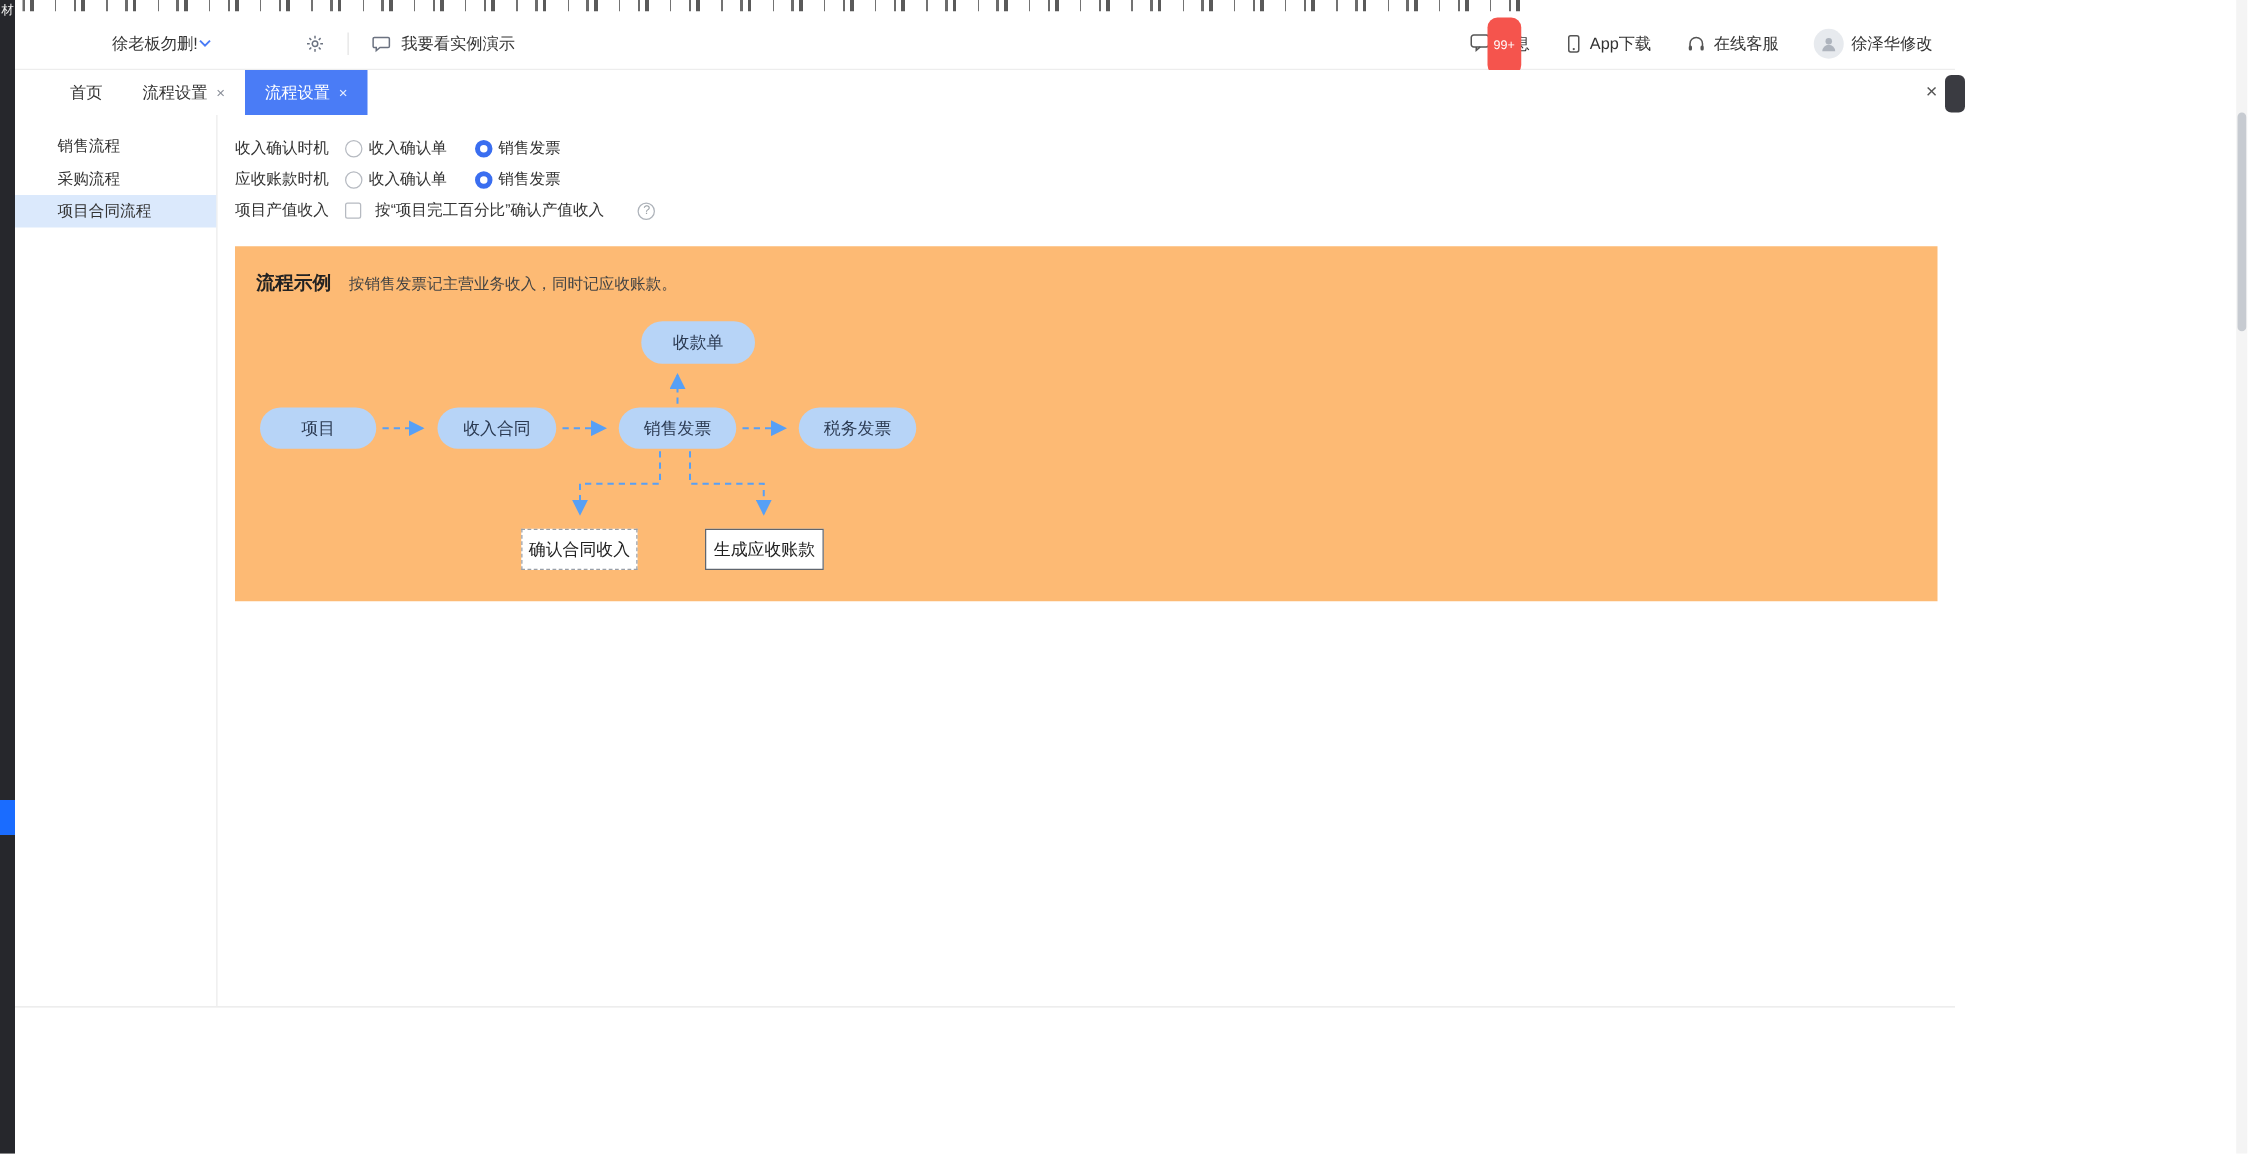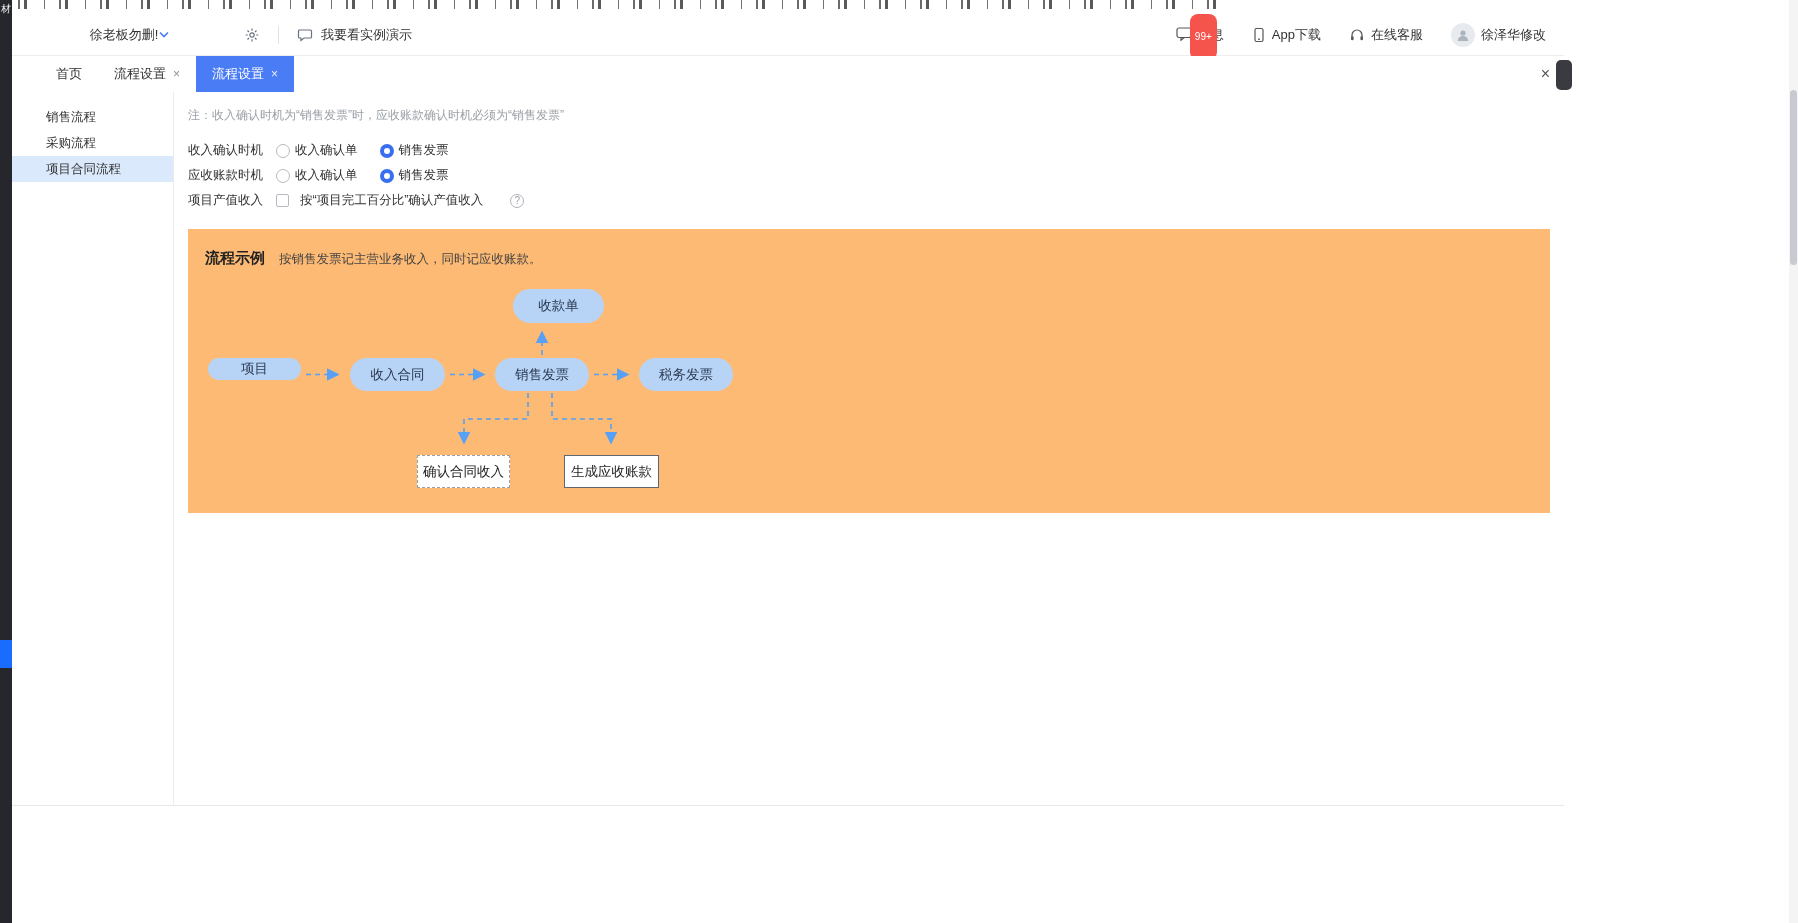--- a/index.html
+++ b/index.html
@@ -185,21 +185,20 @@
         </div>
         <div class="side-item">
           <span>采购流程</span>
         </div>
         <div class="side-item active">
           <span>项目合同流程</span>
         </div>
       </div>
 
       <div class="main">
-        <div class="page-note">注：收入确认时机为“销售发票”时，应收账款确认时机必须为“销售发票”</div>
 
         <div class="settings">
           <div class="set-row">
             <span class="row-label">收入确认时机</span>
             <label class="opt">
               <span class="radio"></span>
               <span>收入确认单</span>
             </label>
             <label class="opt">
               <span class="radio checked"></span>
@@ -242,21 +241,21 @@
               </defs>
               <path class="c" d="M118 145.5 H150" marker-end="url(#arr)"></path>
               <path class="c" d="M262 145.5 H296" marker-end="url(#arr)"></path>
               <path class="c" d="M406 145.5 H440" marker-end="url(#arr)"></path>
               <path class="c" d="M354 126 V103" marker-end="url(#arr)"></path>
               <path class="c" d="M340 164 V190 H276 V214" marker-end="url(#arr)"></path>
               <path class="c" d="M364 164 V190 H423 V214" marker-end="url(#arr)"></path>
             </svg>
 
             <div class="node pill" style="left:325px; top:60px; width:91px; height:34px;">收款单</div>
-            <div class="node pill" style="left:20px; top:129px; width:93px; height:22px;">项目</div>
+            <div class="node pill" style="left:20px; top:129px; width:93px; height:33px;">项目</div>
             <div class="node pill" style="left:162px; top:129px; width:95px; height:33px;">收入合同</div>
             <div class="node pill" style="left:307px; top:129px; width:94px; height:33px;">销售发票</div>
             <div class="node pill" style="left:451px; top:129px; width:94px; height:33px;">税务发票</div>
             <div class="node box dashed" style="left:229px; top:226px; width:93px; height:33px;">确认合同收入</div>
             <div class="node box solid" style="left:376px; top:226px; width:95px; height:33px;">生成应收账款</div>
           </div>
         </div>
 
       </div>
     </div>

